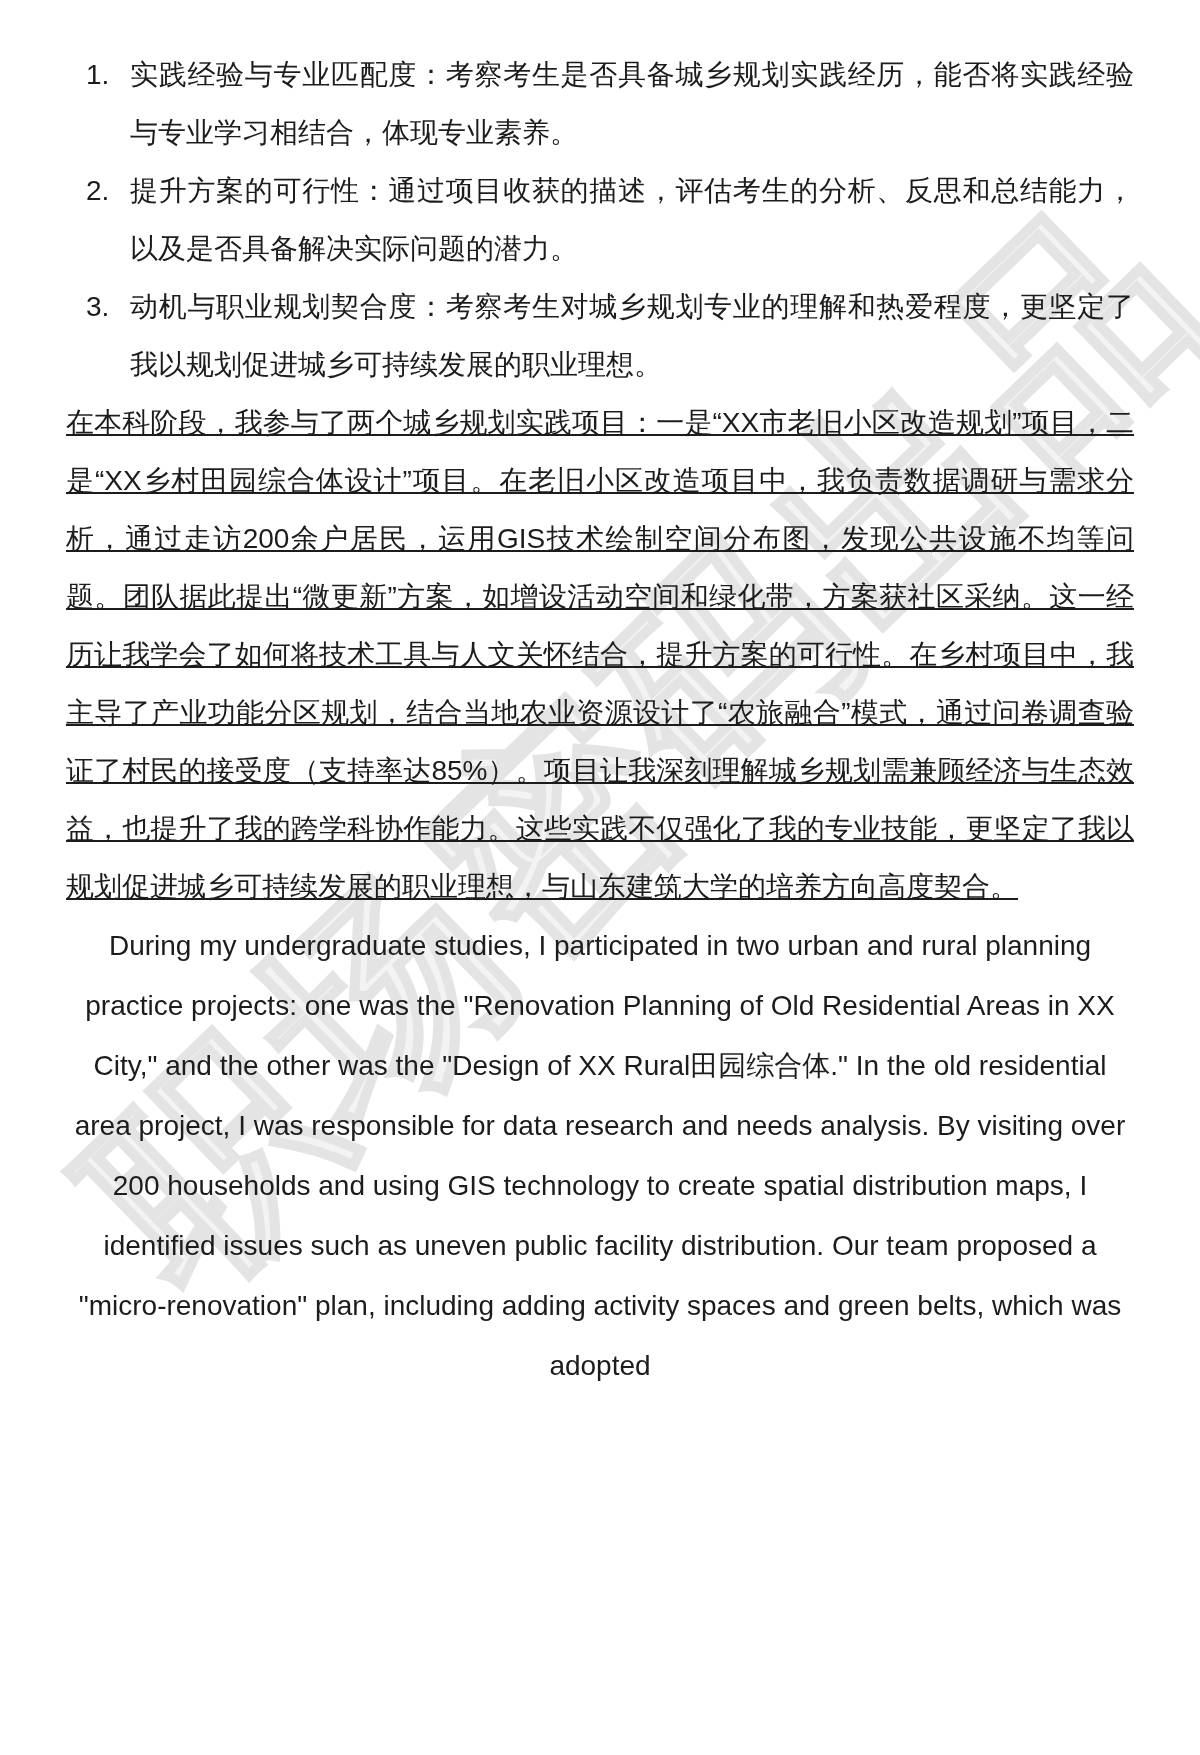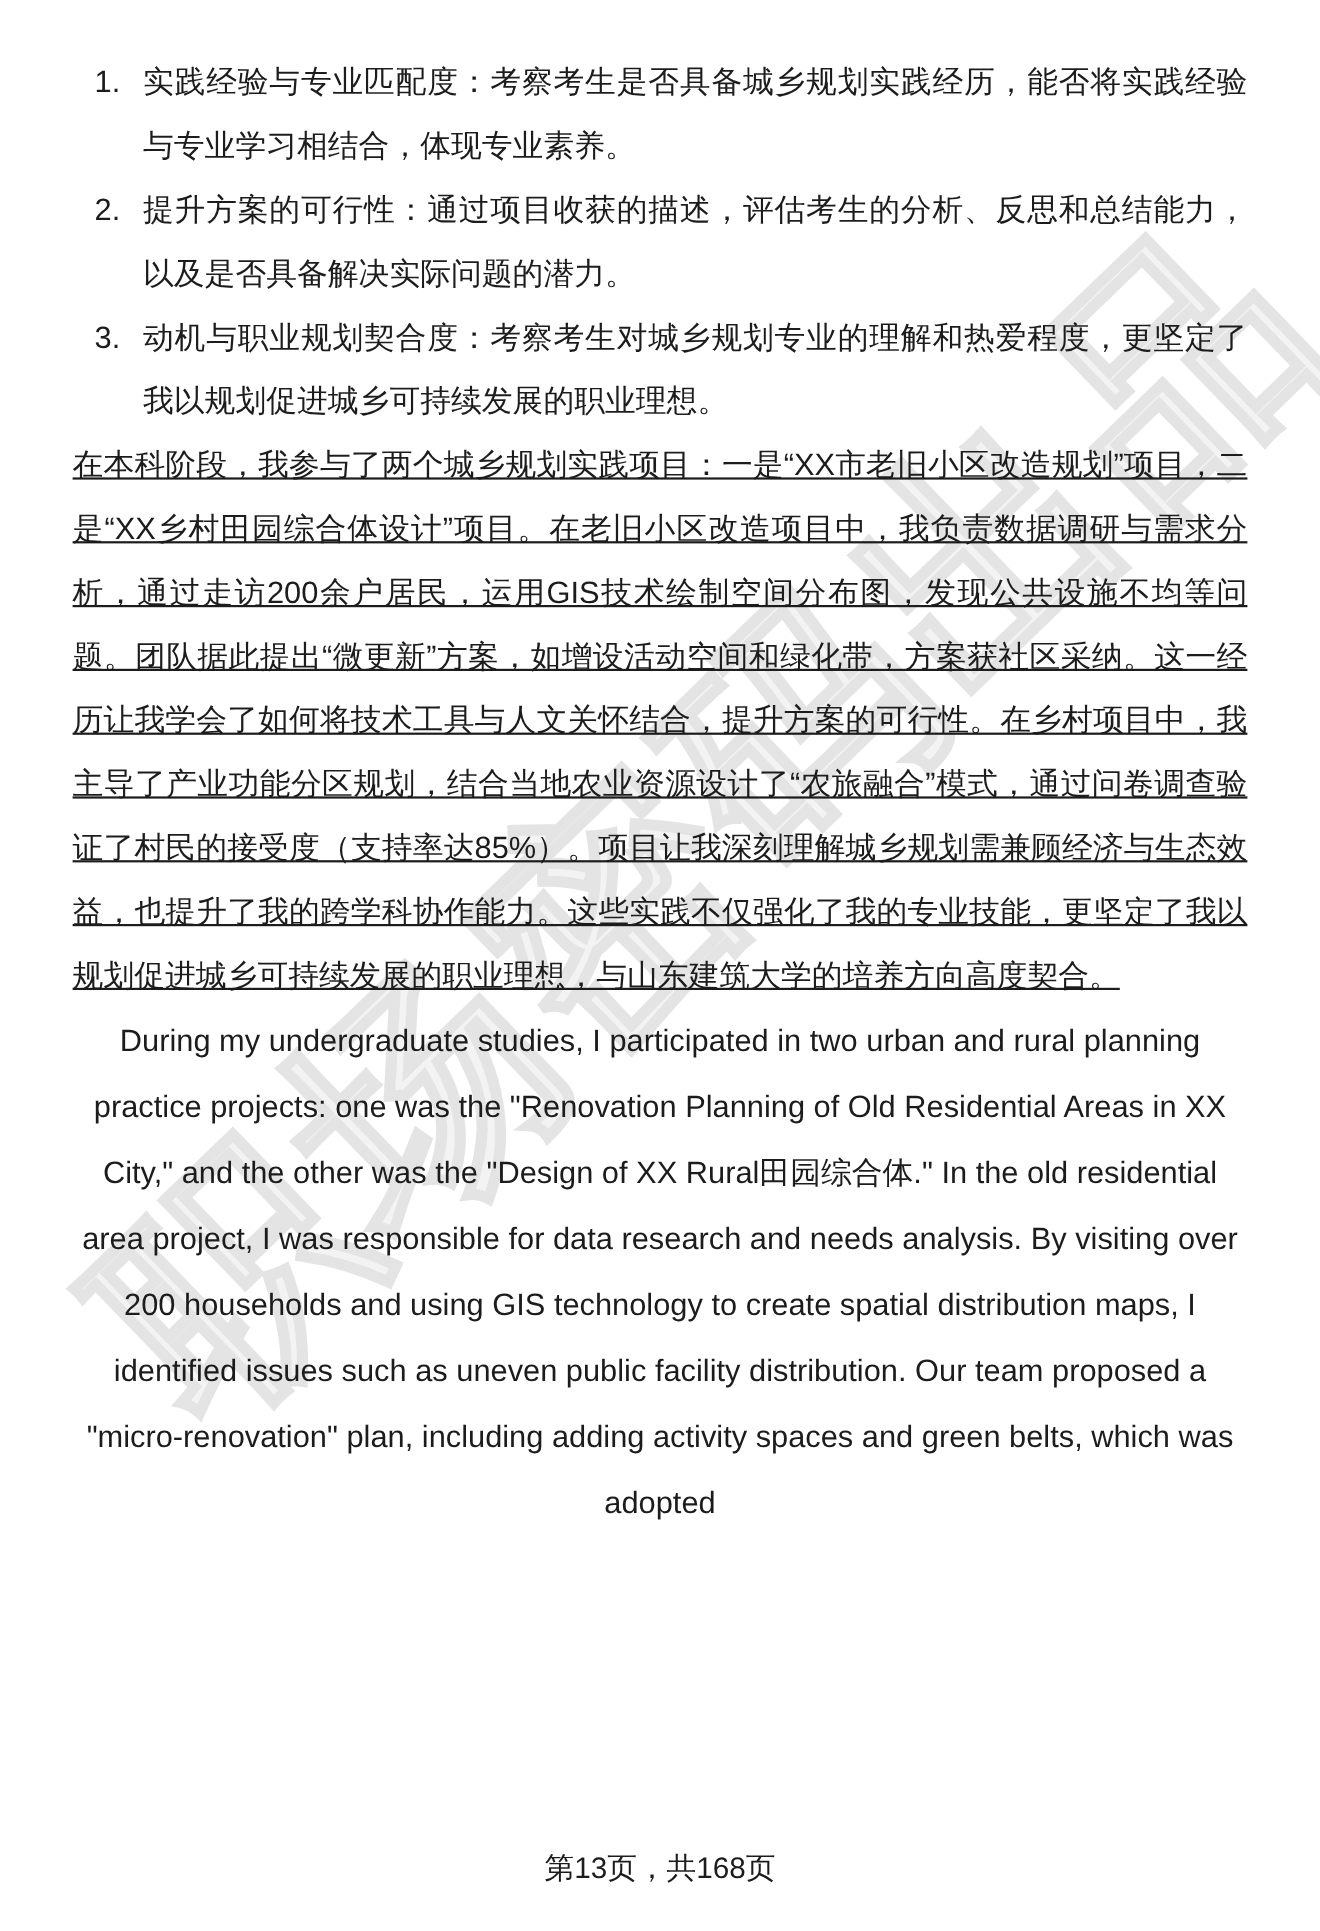--- a/index.html
+++ b/index.html
@@ -100,15 +100,14 @@
     </div>
 
 
     <div class="para-zh">在本科阶段，我参与了两个城乡规划实践项目：一是“XX市老旧小区改造规划”项目，二是“XX乡村田园综合体设计”项目。在老旧小区改造项目中，我负责数据调研与需求分析，通过走访200余户居民，运用GIS技术绘制空间分布图，发现公共设施不均等问题。团队据此提出“微更新”方案，如增设活动空间和绿化带，方案获社区采纳。这一经历让我学会了如何将技术工具与人文关怀结合，提升方案的可行性。在乡村项目中，我主导了产业功能分区规划，结合当地农业资源设计了“农旅融合”模式，通过问卷调查验证了村民的接受度（支持率达85%）。项目让我深刻理解城乡规划需兼顾经济与生态效益，也提升了我的跨学科协作能力。这些实践不仅强化了我的专业技能，更坚定了我以规划促进城乡可持续发展的职业理想，与山东建筑大学的培养方向高度契合。</div>
 
 
     <div class="para-en">During my undergraduate studies, I participated in two urban and rural planning practice projects: one was the "Renovation Planning of Old Residential Areas in XX City," and the other was the "Design of XX Rural田园综合体." In the old residential area project, I was responsible for data research and needs analysis. By visiting over 200 households and using GIS technology to create spatial distribution maps, I identified issues such as uneven public facility distribution. Our team proposed a "micro-renovation" plan, including adding activity spaces and green belts, which was adopted</div>
 
   </div>
 
-  <div class="page-footer">第13页，共168页</div>
 
 </div>
 
 </body></html>

